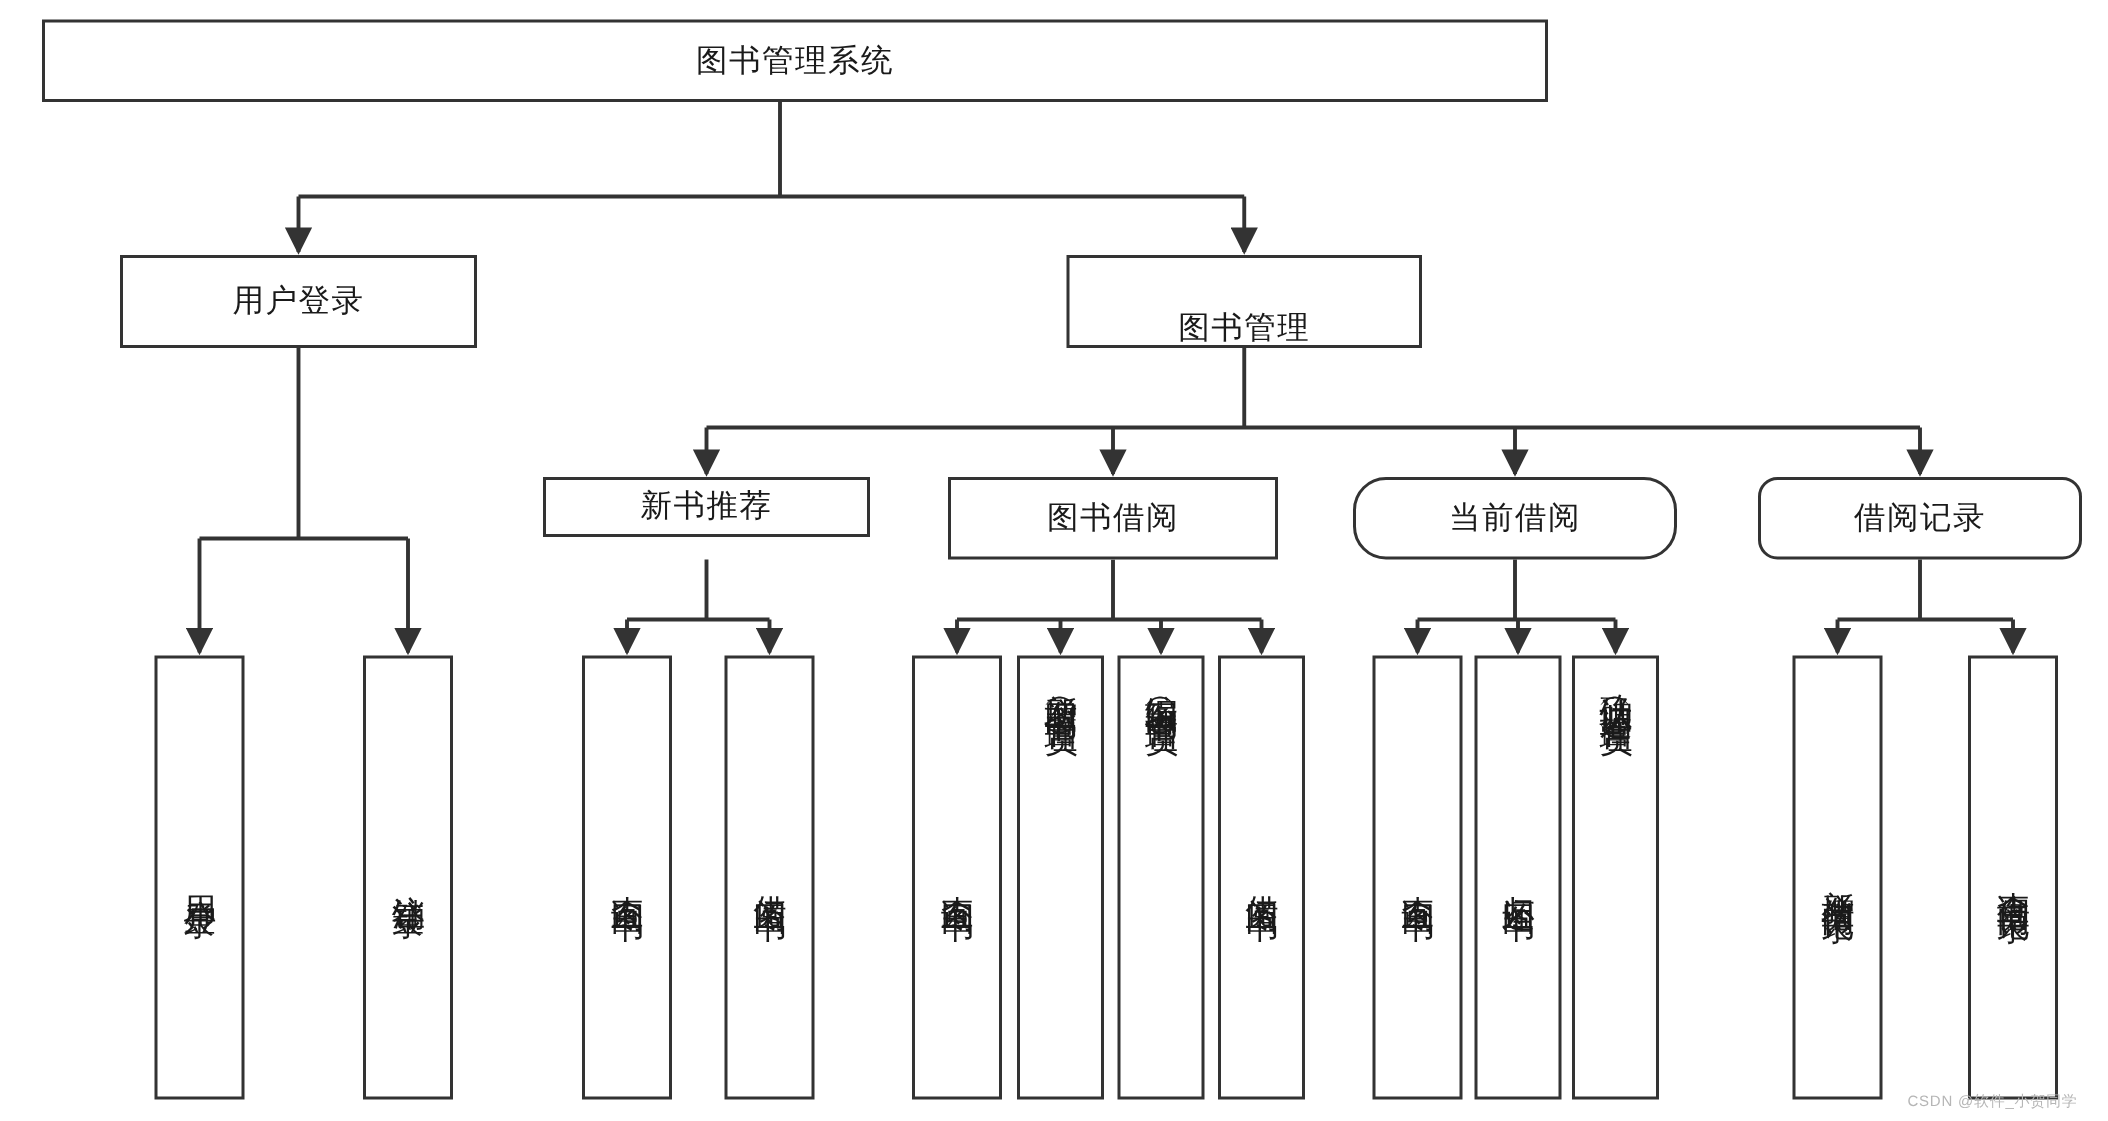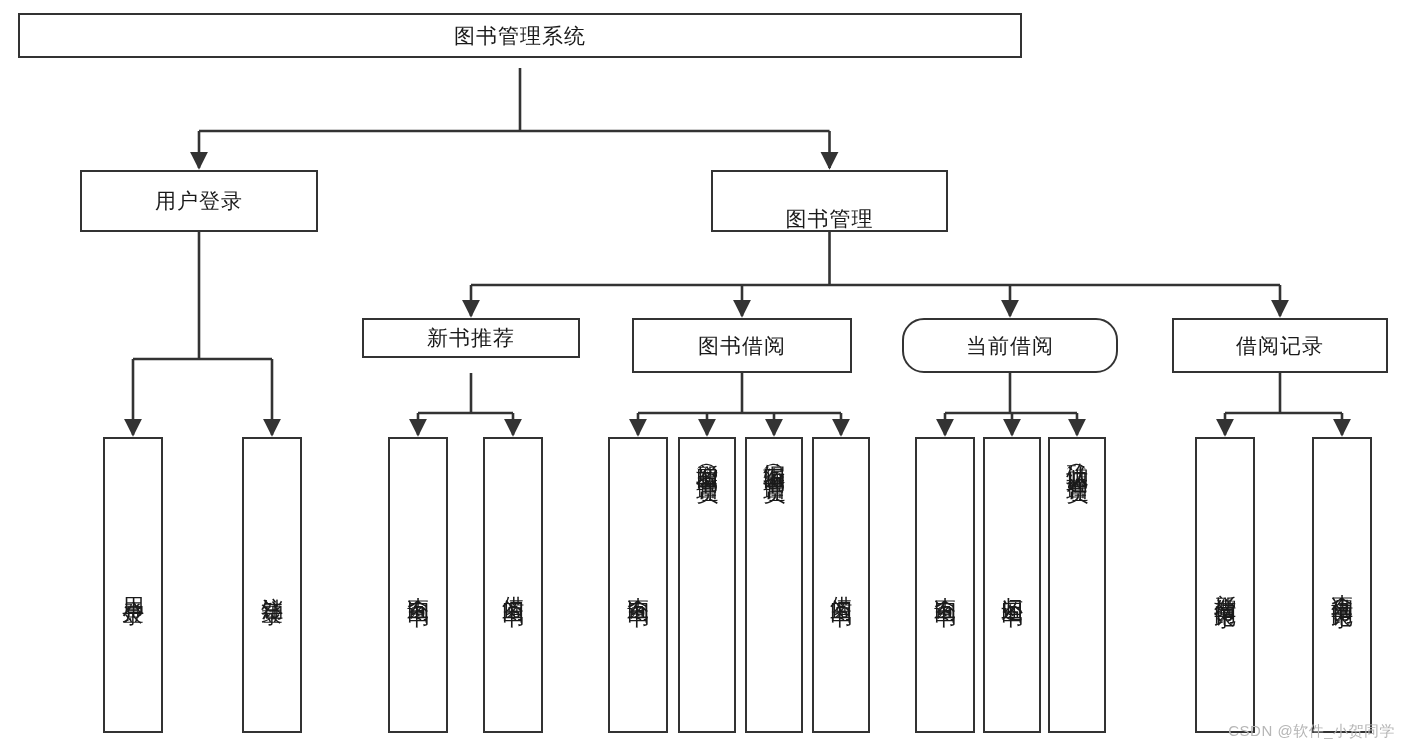--- a/index.html
+++ b/index.html
@@ -54,23 +54,23 @@
     line-height: 1.12;
     letter-spacing: 3px;
     white-space: nowrap;
   }
   .node.vertical.centered {
     align-items: center;
     padding-top: 0;
   }
   .watermark {
     position: absolute;
-    right: 10px;
+    right: 20px;
     bottom: 6px;
-    font-size: 15px;
+    font-size: 10px;
     color: #b6b6b6;
     white-space: nowrap;
     letter-spacing: 0.5px;
     text-align: right;
   }
 </style>
 </head>
 <body>
 
 <div id="diagram-root">
@@ -111,39 +111,39 @@
         <path d="M 1012 413 L 1012 435" marker-end="url(#arrow)"></path>
         <path d="M 1077 413 L 1077 435" marker-end="url(#arrow)"></path>
         <path d="M 1280 373 L 1280 413"></path>
         <path d="M 1225 413 L 1342 413"></path>
         <path d="M 1225 413 L 1225 435" marker-end="url(#arrow)"></path>
         <path d="M 1342 413 L 1342 435" marker-end="url(#arrow)"></path>
       </g>
   </svg>
 
   <div id="node-layer">
-      <div class="node horizontal" style="left: 18px; top: 13px; width: 1004px; height: 45px;">
+      <div class="node horizontal" style="left: 28px; top: 13px; width: 1004px; height: 55px; font-family: Liberation Serif, serif;">
         <span class="node-label">图书管理系统</span>
       </div>
       <div class="node horizontal" style="left: 80px; top: 170px; width: 238px; height: 62px;">
         <span class="node-label">用户登录</span>
       </div>
       <div class="node horizontal" style="left: 711px; top: 170px; width: 237px; height: 62px; align-items: flex-end;">
         <span class="node-label">图书管理</span>
       </div>
       <div class="node horizontal" style="left: 362px; top: 318px; width: 218px; height: 40px;">
         <span class="node-label">新书推荐</span>
       </div>
       <div class="node horizontal" style="left: 632px; top: 318px; width: 220px; height: 55px;">
         <span class="node-label">图书借阅</span>
       </div>
       <div class="node horizontal" style="left: 902px; top: 318px; width: 216px; height: 55px; border-radius: 22px;">
         <span class="node-label">当前借阅</span>
       </div>
-      <div class="node horizontal" style="left: 1172px; top: 318px; width: 216px; height: 55px;">
+      <div class="node horizontal" style="left: 1172px; top: 318px; width: 216px; height: 55px; border-radius: 13px;">
         <span class="node-label">借阅记录</span>
       </div>
       <div class="node vertical centered" style="left: 103px; top: 437px; width: 60px; height: 296px;">
         <span class="node-label">用户登录</span>
       </div>
       <div class="node vertical centered" style="left: 242px; top: 437px; width: 60px; height: 296px;">
         <span class="node-label">注销登录</span>
       </div>
       <div class="node vertical centered" style="left: 388px; top: 437px; width: 60px; height: 296px;">
         <span class="node-label">查询图书</span>

